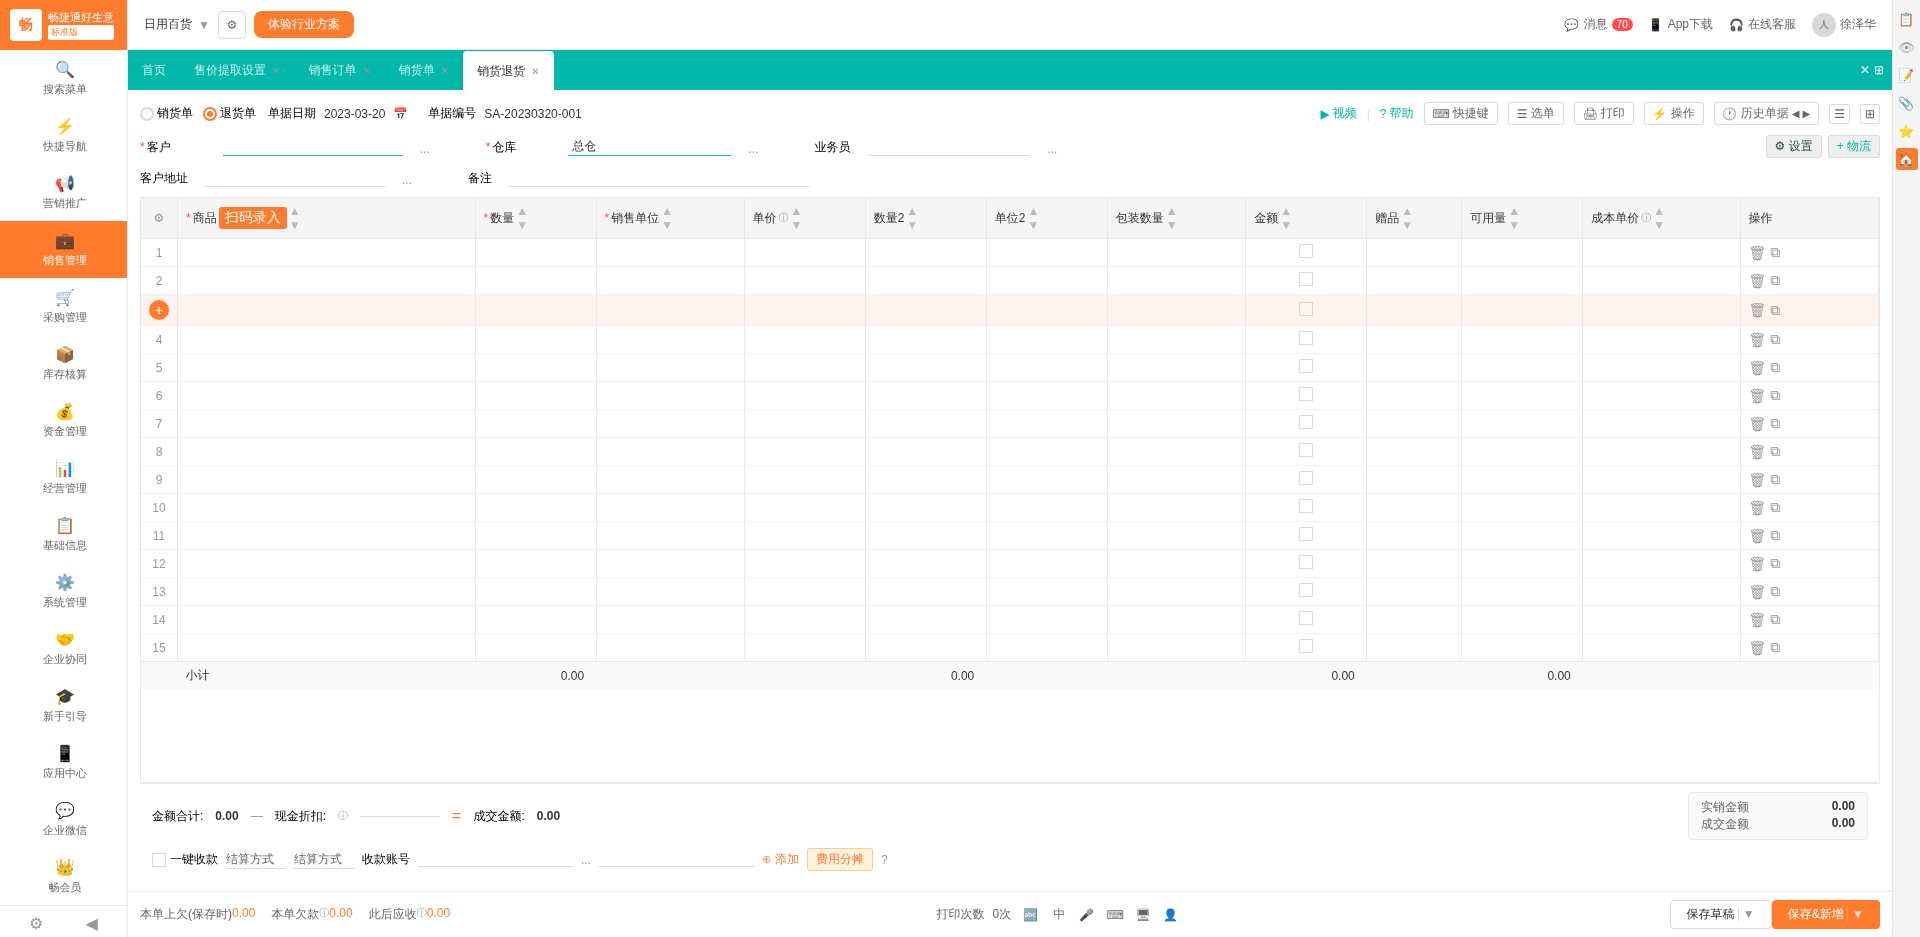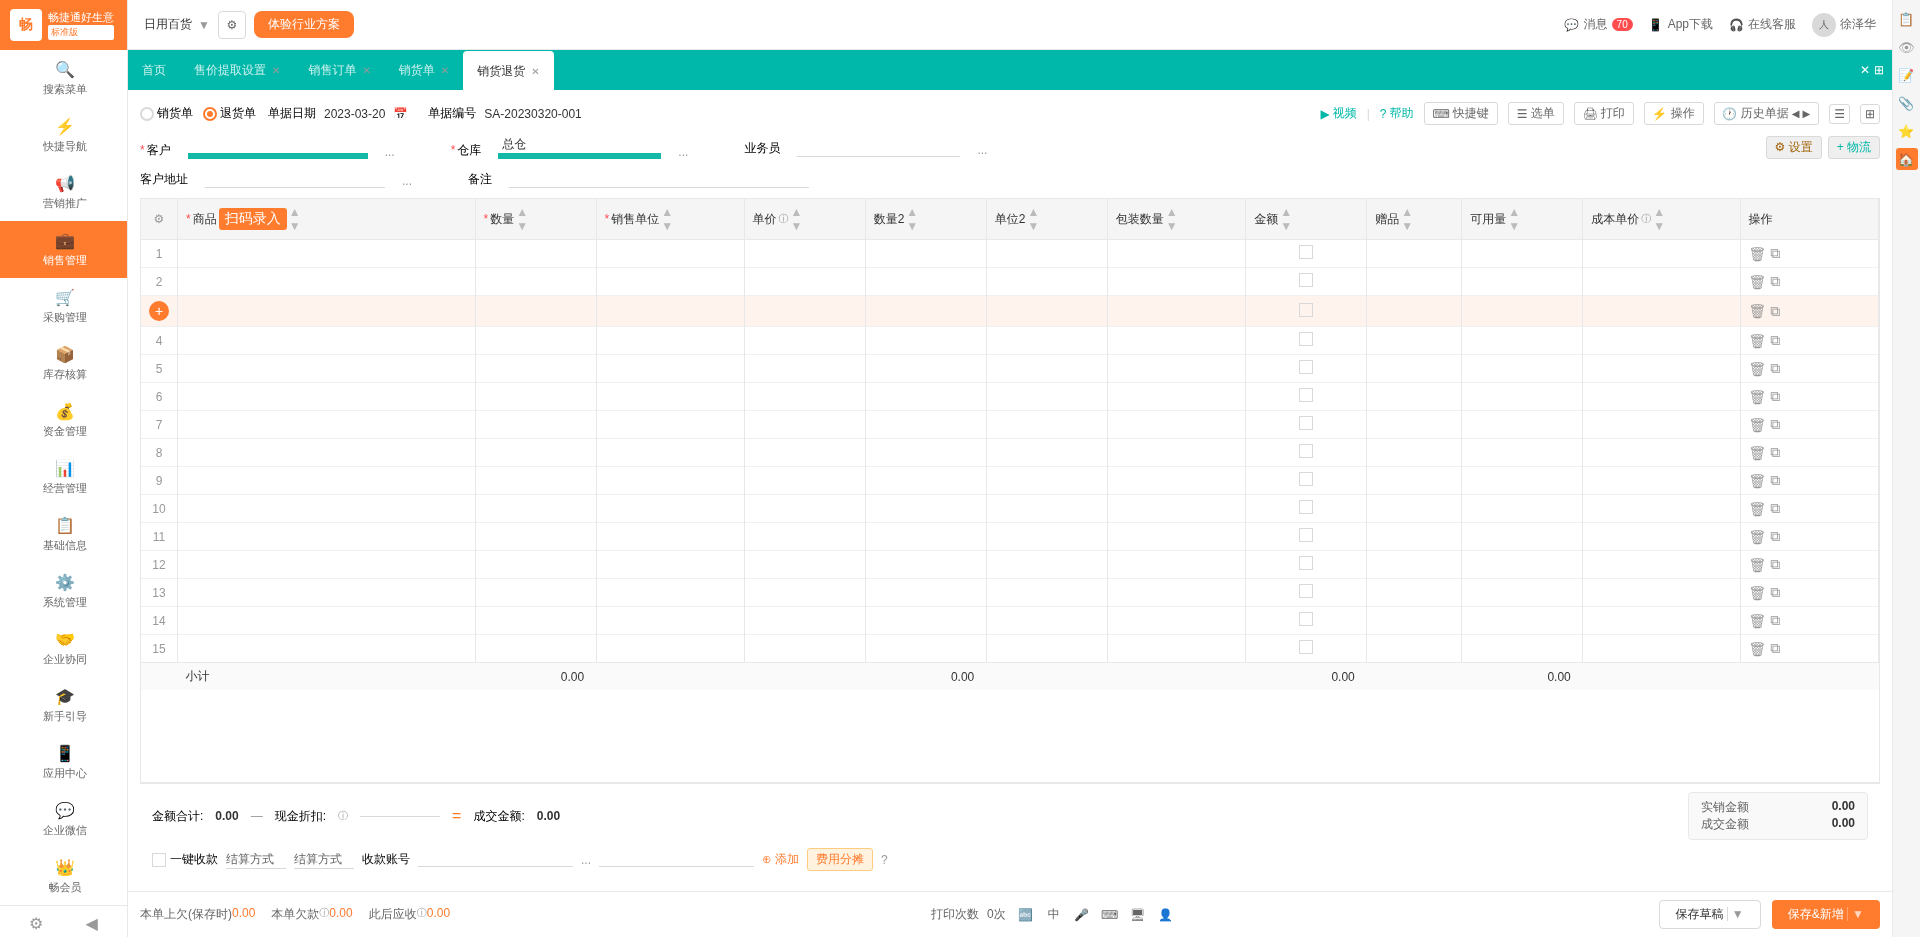--- a/index.html
+++ b/index.html
@@ -51,25 +51,25 @@
     .radio-inner { width: 6px; height: 6px; border-radius: 50%; background: #ff7b2e; }
     .doc-info { display: flex; align-items: center; gap: 8px; }
     .doc-actions { margin-left: auto; display: flex; align-items: center; gap: 10px; color: #00b8a9; font-size: 12px; }
     .doc-action { display: flex; align-items: center; gap: 3px; cursor: pointer; }
     .doc-action-btn { display: flex; align-items: center; gap: 3px; cursor: pointer; border: 1px solid #d9d9d9; border-radius: 3px; padding: 2px 8px; color: #666; }
 
     
     .form-row { display: flex; align-items: center; gap: 16px; margin-bottom: 10px; flex-shrink: 0; }
     .form-field { display: flex; align-items: flex-end; gap: 17px; }
     .required::before { content: '*'; color: #ff4d4f; margin-right: 2px; }
-    .form-input { border: none; border-bottom: 6px solid #14b8a6; padding: 2px 4px; min-width: 120px; color: #333; outline: none; }
+    .form-input { border: none; border-bottom: 1px solid #14b8a6; padding: 2px 4px; min-width: 120px; color: #333; outline: none; margin-left: 35px; }
     .form-input-plain { border: none; border-bottom: 1px solid #d9d9d9; padding: 2px 4px; min-width: 120px; color: #333; outline: none; }
     .ellipsis-btn { color: #999; cursor: pointer; }
     .right-btns { margin-left: auto; display: flex; gap: 6px; }
-    .btn-setting { border: 1px solid #d9d9d9; border-radius: 3px; padding: 2px 8px; color: #a16207; cursor: pointer; }
+    .btn-setting { border: 1px solid #d9d9d9; border-radius: 3px; padding: 2px 8px; color: #14532d; cursor: pointer; }
     .btn-logistics { border: 1px solid #d9d9d9; border-radius: 3px; padding: 2px 8px; color: #00b8a9; cursor: pointer; }
 
     
     .table-container { flex: 1; overflow: auto; border: 1px solid #e8e8e8; }
     table { width: 100%; border-collapse: collapse; }
     thead tr { background: #f5f5f5; }
     thead th { padding: 6px 8px; text-align: left; border-right: 1px solid #e8e8e8; border-bottom: 1px solid #e8e8e8; white-space: nowrap; color: #333; font-weight: normal; font-size: 12px; }
     thead th .required-star { color: #ff4d4f; }
     tbody tr { border-bottom: 1px solid #f0f0f0; }
     tbody tr.active-row { background: #fff3ed; }
@@ -97,21 +97,21 @@
 
     .footer-bottom { border-top: 1px solid #e8e8e8; padding: 8px 12px; display: flex; align-items: center; justify-content: space-between; background: #fff; flex-shrink: 0; }
     .footer-bottom-left { display: flex; gap: 16px; align-items: center; }
     .footer-stat { display: flex; gap: 0; }
     .footer-stat-label { color: #666; }
     .footer-stat-value { color: #ff7b2e; }
     .footer-center { display: flex; align-items: center; gap: 8px; }
     .print-count { color: #666; }
     .toolbar-icons { display: flex; gap: 4px; }
     .toolbar-icon-btn { width: 24px; height: 24px; display: flex; align-items: center; justify-content: center; cursor: pointer; color: #666; }
-    .footer-bottom-right { display: flex; gap: 11px; }
+    .footer-bottom-right { display: flex; gap: 0; }
     .btn-draft { border: 1px solid #d9d9d9; background: #fff; border-radius: 4px; padding: 5px 16px; cursor: pointer; color: #333; }
     .btn-save { background: #ff7b2e; color: #fff; border: none; border-radius: 4px; padding: 5px 16px; cursor: pointer; }
 
     
     .right-sidebar { width: 28px; background: #f5f5f5; border-left: 1px solid #e8e8e8; display: flex; flex-direction: column; align-items: center; padding: 8px 0; gap: 6px; flex-shrink: 0; }
     .right-sidebar-item { width: 22px; height: 22px; display: flex; align-items: center; justify-content: center; cursor: pointer; color: #999; font-size: 13px; }
 
     .th-sort { display: flex; align-items: center; gap: 2px; }
     .sort-arrows { display: flex; flex-direction: column; font-size: 8px; color: #bbb; }
 

